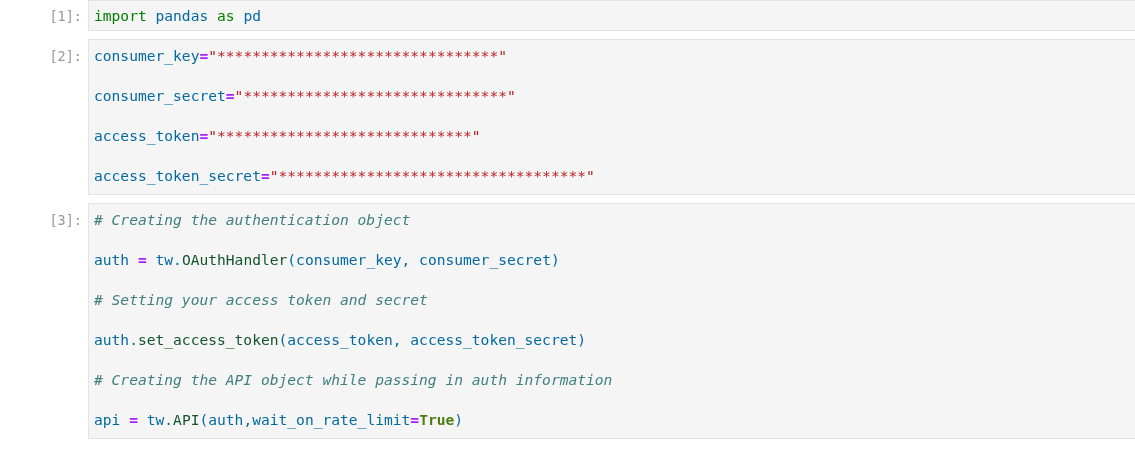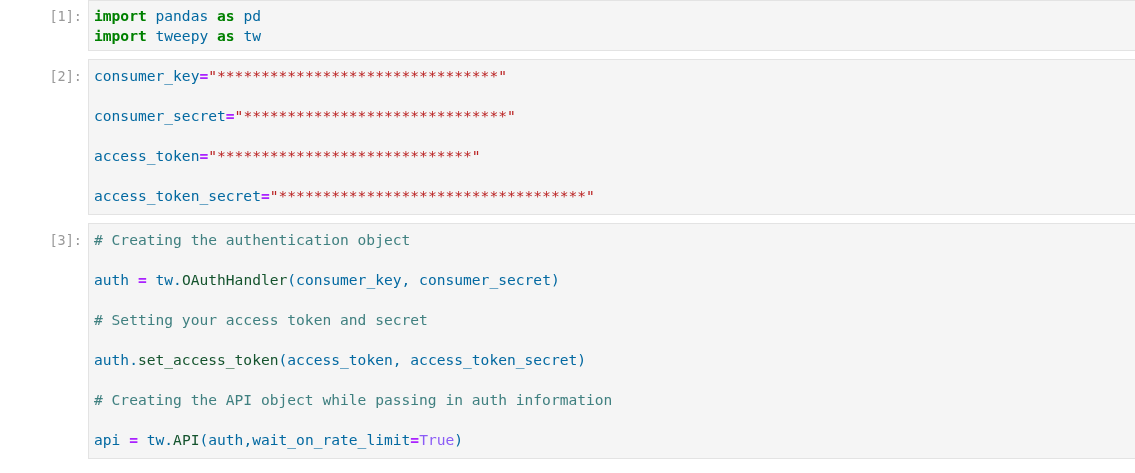--- a/index.html
+++ b/index.html
@@ -58,26 +58,26 @@
     line-height: 20px;
     white-space: pre;
     color: #000000;
     letter-spacing: 0px;
   }
 
   .code .ln { display: block; height: 20px; }
   .code .blank { display: block; height: 20px; }
 
   
-  .kw      { color: #008000; font-weight: bold; text-align: center; }
+  .kw      { color: #008000; font-weight: normal; text-align: center; }
   .op      { color: #aa22ff; font-weight: bold; }
   .str     { color: #ba2121; }
-  .cmt     { color: #408080; }
+  .cmt     { color: #408080; font-style: italic; }
   .fn      { color: #14532d; }
-  .builtin { color: #8b5cf6; font-weight: normal; }
+  .builtin { color: #4d7c0f; font-weight: bold; }
   .plain   { color: #0369a1; }
 
   
   .cell-gap-1 { height: 8px; }
   .cell-gap-2 { height: 8px; }
   .tail-gap   { height: 8px; }
 
   #c1 .input-area { padding-top: 5px; padding-bottom: 4px; }
   #c2 .input-area { padding-top: 6px; padding-bottom: 8px; }
   #c3 .input-area { padding-top: 6px; padding-bottom: 8px; }
@@ -87,21 +87,21 @@
   #c3 .prompt { padding-top: 7px; }
 </style>
 </head>
 <body>
 
 <div id="notebook">
 
   <div class="cell" id="c1">
     <div class="prompt">[1]:</div>
     <div class="input-area">
-      <div class="code"><span class="ln"><span class="kw">import</span><span class="plain"> pandas </span><span class="kw">as</span><span class="plain"> pd</span></span><span class="ln"><span class="kw">import</span><span class="plain"> tweepy </span><span class="kw">as</span><span class="plain"> tw</span></span></div>
+      <div class="code"><span class="ln"><span class="kw">import</span><span class="plain"> pandas </span><span class="kw">as</span><span class="plain"> pd</span></span></div>
     </div>
   </div>
 
   <div class="cell-gap-1"></div>
 
   <div class="cell" id="c2">
     <div class="prompt">[2]:</div>
     <div class="input-area">
       <div class="code"><span class="ln"><span class="plain">consumer_key</span><span class="op">=</span><span class="str">"********************************"</span></span><span class="blank">&nbsp;</span><span class="ln"><span class="plain">consumer_secret</span><span class="op">=</span><span class="str">"******************************"</span></span><span class="blank">&nbsp;</span><span class="ln"><span class="plain">access_token</span><span class="op">=</span><span class="str">"*****************************"</span></span><span class="blank">&nbsp;</span><span class="ln"><span class="plain">access_token_secret</span><span class="op">=</span><span class="str">"***********************************"</span></span></div>
     </div>

